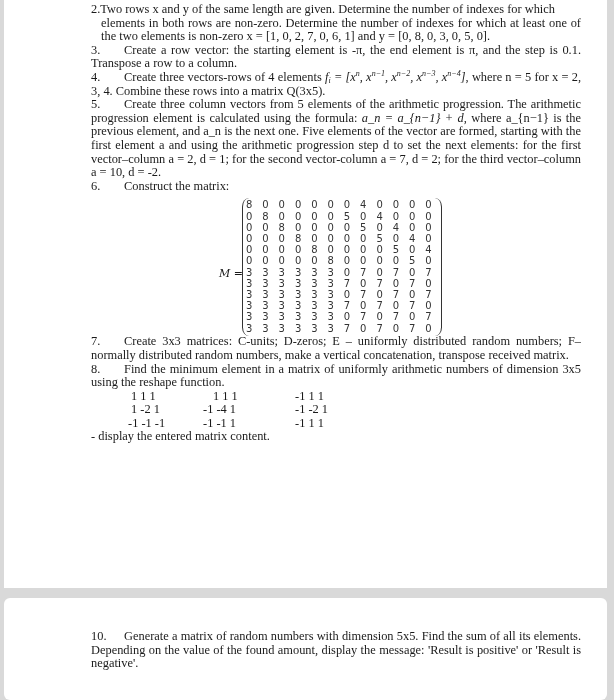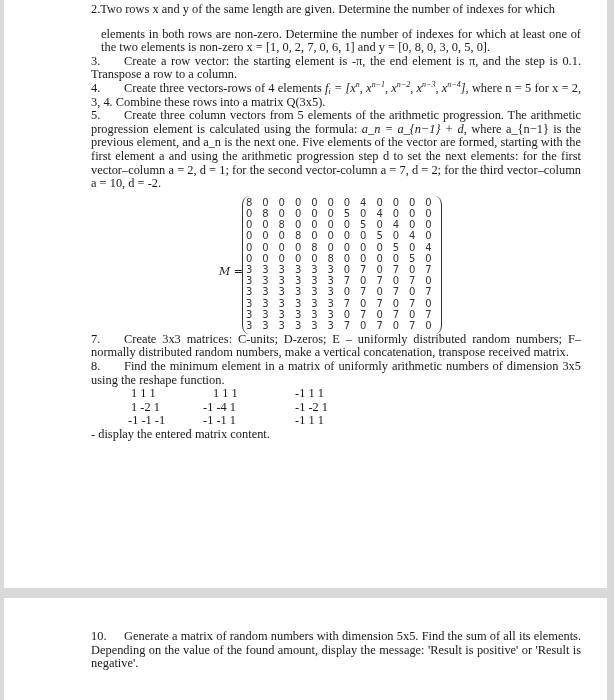--- a/index.html
+++ b/index.html
@@ -8,31 +8,31 @@
     background: #d9d9d9;
     font-family: "Liberation Serif", serif;
     color: #1a1a1a;
     position: relative;
   }
   .page {
     position: absolute; left: 4px; width: 603px;
     background: #ffffff;
   }
   #page1 { top: 0; height: 588px; }
-  #page2 { top: 598px; height: 102px; }
+  #page2 { top: 598px; height: 102px; border-radius: 6px; }
   .content {
     position: absolute; left: 87px; width: 490px;
     font-size: 12.4px; line-height: 13.6px;
     text-align: justify;
   }
   #page1 .content { top: 3px; }
   #page2 .content { top: 32px; }
   p { margin: 0; }
   .num { display: inline-block; width: 33px; }
-  .item2-rest { padding-left: 10px; margin-top: 11px; }
+  .item2-rest { padding-left: 10px; }
   .math { font-style: italic; margin-top: 16px; }
   sup { font-size: 8px; vertical-align: 5px; line-height: 0; }
   sub { font-size: 8px; vertical-align: -2px; line-height: 0; }
   .matrix-wrap {
     position: relative; height: 140px; margin-top: 2px;
   }
   .m-label {
     position: absolute; left: 128px; top: 72px;
     font-family: "DejaVu Serif", serif; font-style: italic; font-size: 11px;
   }
@@ -76,20 +76,23 @@
     </p>
 
     <p>
       <span class="num">4.</span><span>Create three vectors-rows of 4 elements </span><span class="math"><span>f</span><sub>i</sub><span> = [x</span><sup>n</sup>, x<sup>n−1</sup>, x<sup>n−2</sup>, x<sup>n−3</sup>, x<sup>n−4</sup>]</span><span>, where n = 5 for x = 2, 3, 4. Combine these rows into a matrix Q(3x5).</span>
     </p>
 
     <p>
       <span class="num">5.</span><span>Create three column vectors from 5 elements of the arithmetic progression. The arithmetic progression element is calculated using the formula: </span><span class="math">a_n = a_{n−1} + d</span><span>, where a_{n−1} is the previous element, and a_n is the next one. Five elements of the vector are formed, starting with the first element a and using the arithmetic progression step d to set the next elements: for the first vector–column a = 2, d = 1; for the second vector-column a = 7, d = 2; for the third vector–column a = 10, d = -2.</span>
     </p>
 
+    <p>
+      <span class="num">6.</span><span>Construct the matrix:</span>
+    </p>
 
     <div class="matrix-wrap">
       <span class="m-label">M =</span>
       <div class="m-bracket">
         <div class="lb"></div>
         <div class="rb"></div>
       </div>
       <div class="m-grid" id="mgrid">
           <span>8</span>
           <span>0</span>

